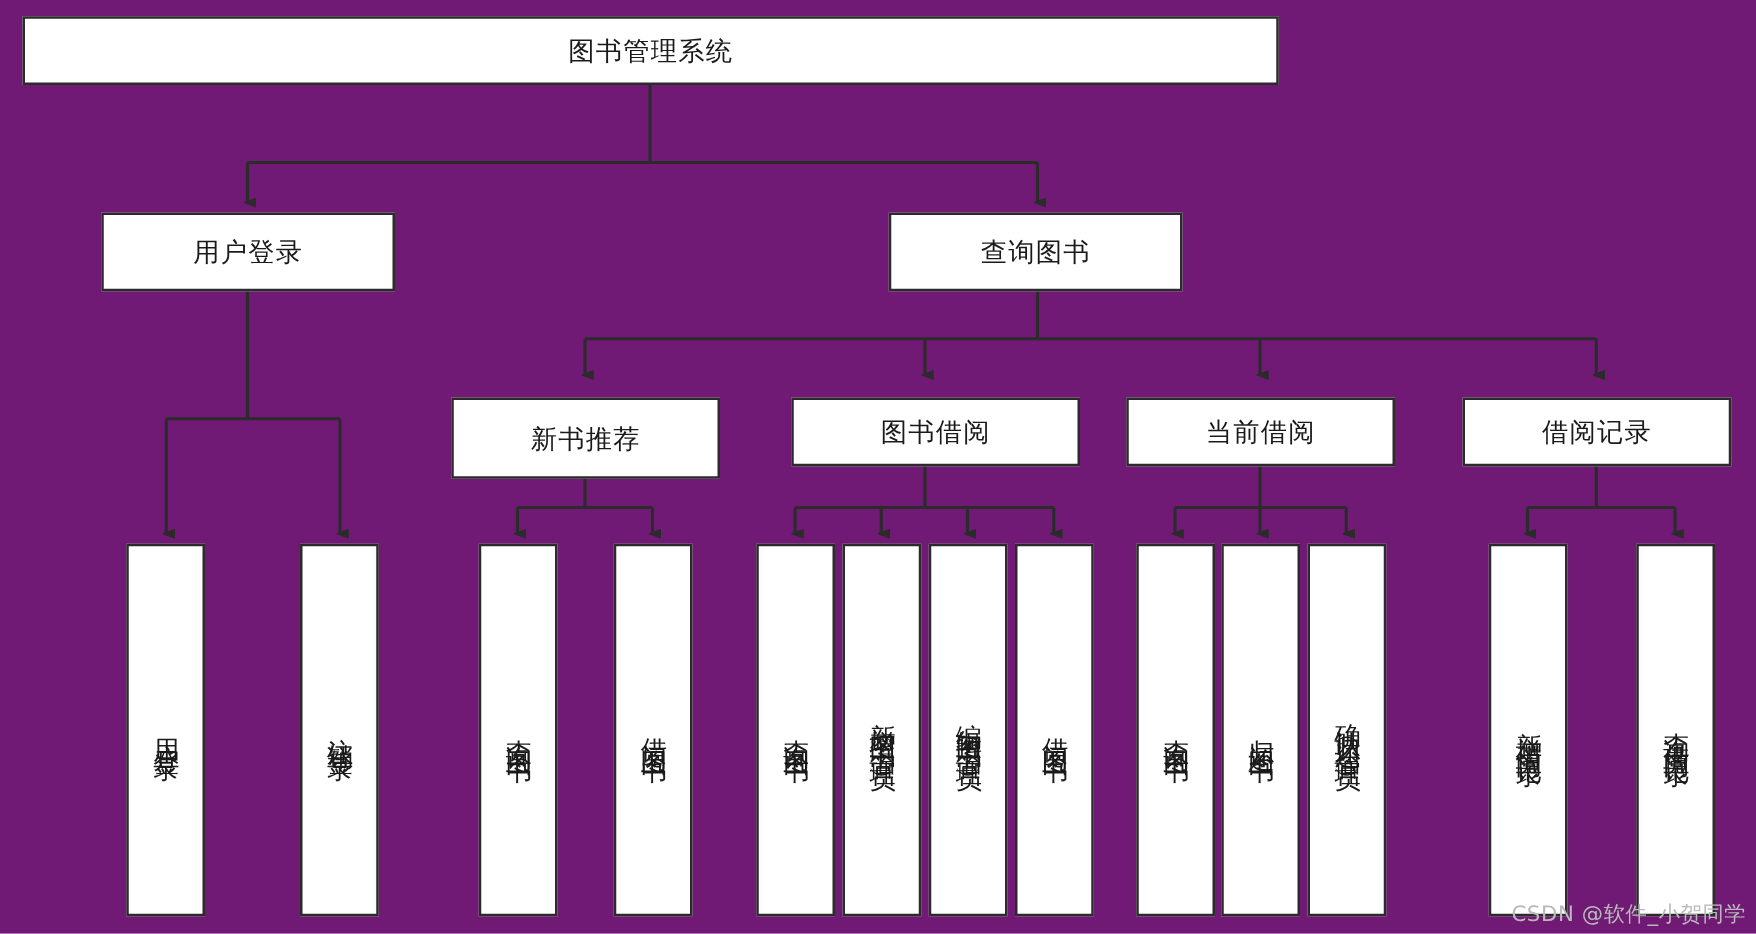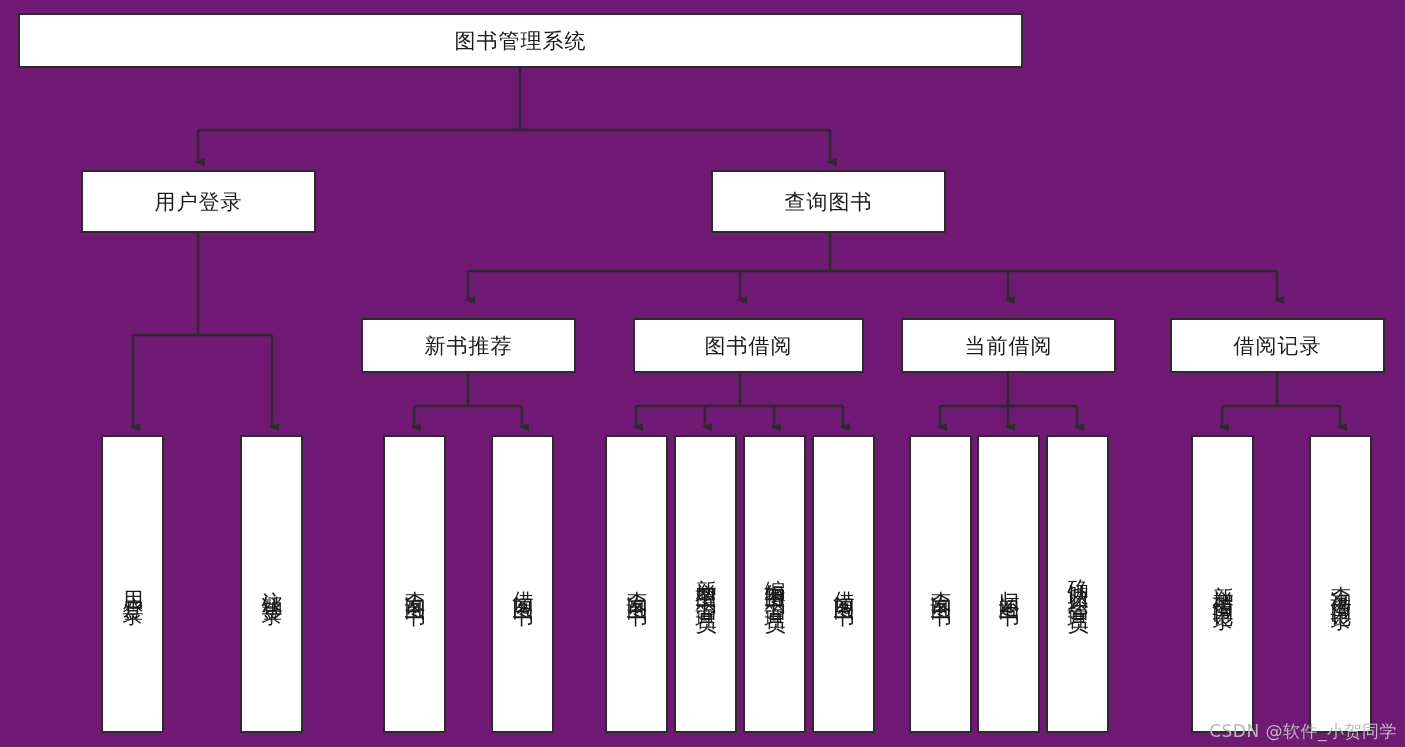--- a/index.html
+++ b/index.html
@@ -122,21 +122,21 @@
     <span class="htext">图书管理系统</span>
   </div>
 
   <div class="node horiz" style="left:81px; top:170px; width:235px; height:63px;">
     <span class="htext">用户登录</span>
   </div>
   <div class="node horiz" style="left:711px; top:170px; width:235px; height:63px;">
     <span class="htext">查询图书</span>
   </div>
 
-  <div class="node horiz" style="left:361px; top:318px; width:215px; height:55px;">
+  <div class="node horiz" style="left:361px; top:318px; width:215px; height:65px;">
     <span class="htext">新书推荐</span>
   </div>
   <div class="node horiz" style="left:633px; top:318px; width:231px; height:55px;">
     <span class="htext">图书借阅</span>
   </div>
   <div class="node horiz" style="left:1170px; top:318px; width:215px; height:55px;">
     <span class="htext">借阅记录</span>
   </div>
   <div class="node horiz" style="left:901px; top:318px; width:215px; height:55px;">
     <span class="htext">当前借阅</span>

